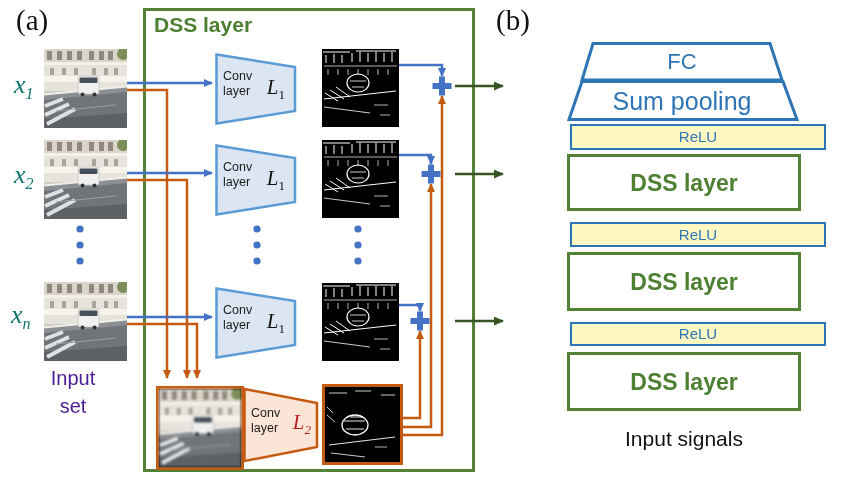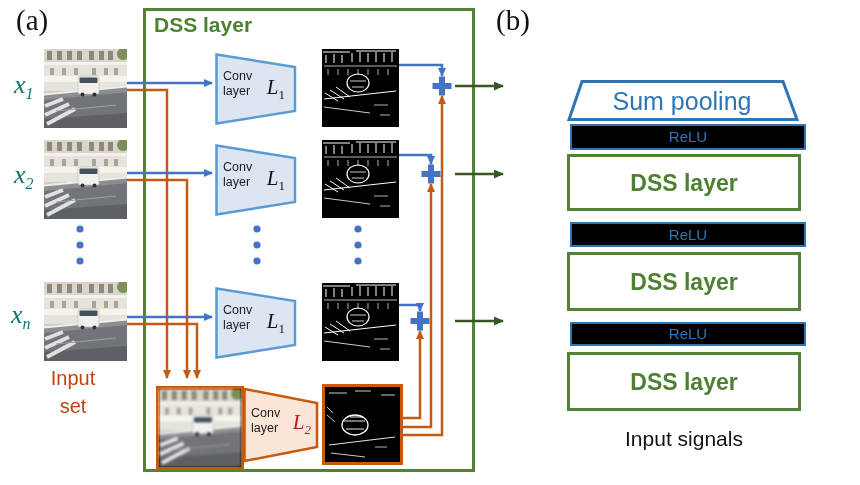--- a/index.html
+++ b/index.html
@@ -8,37 +8,37 @@
   .abs{position:absolute;}
   .panel-label{font-family:"Liberation Serif",serif;font-size:29px;color:#111;}
   
   #dss-box{left:143px;top:8px;width:332px;height:464px;border:3.5px solid #538135;box-sizing:border-box;}
   #dss-box-title{left:8px;top:2px;font-weight:bold;font-size:21px;color:#4e8032;}
   
   .photo{width:83px;height:79px;}
   .photo svg{display:block;width:100%;height:100%;}
   .mathlabel{font-family:"Liberation Serif",serif;font-style:italic;font-size:26px;color:#0f766e;}
   .mathlabel sub{font-size:16px;}
-  #caption-a{left:26px;top:364px;width:94px;text-align:center;font-size:20px;line-height:28px;color:#c2410c;}
+  #caption-a{left:26px;top:364px;width:94px;text-align:center;font-size:20px;line-height:28px;color:#4c1d95;}
   
   .trap{pointer-events:none;}
   .trap svg{display:block;}
   .conv-words{position:absolute;left:8px;top:16px;font-size:12.5px;line-height:15px;color:#1c1c1c;}
   .conv-sym{position:absolute;right:12px;top:22px;font-family:"Liberation Serif",serif;font-style:italic;font-size:21px;color:#111;}
   .conv-sym sub{font-size:13px;font-style:normal;font-family:"Liberation Serif",serif;}
   .conv2-words{position:absolute;left:8px;top:20px;font-size:12.5px;line-height:15px;color:#1c1c1c;}
   .conv2-sym{position:absolute;right:8px;top:24px;font-family:"Liberation Serif",serif;font-style:italic;font-size:21px;color:#b91c1c;}
   .conv2-sym sub{font-size:13px;}
   
   .edgeimg{width:77px;height:78px;}
   .edgeimg svg{display:block;width:100%;height:100%;}
   .orange-frame{border:3px solid #C55A11;box-sizing:content-box;background:#000;}
   
-  .relu-box{left:570px;width:236px;border:2.5px solid #2E75B6;box-sizing:border-box;
-            text-align:center;color:#2E75B6;font-size:15px;background:#000000;}
+  .relu-box{left:570px;width:256px;border:2.5px solid #2E75B6;box-sizing:border-box;
+            text-align:center;color:#2E75B6;font-size:15px;background:#fef9c3;}
   .dss-b-box{left:567px;width:234px;border:3px solid #538135;box-sizing:border-box;
              text-align:center;color:#4e8032;font-weight:bold;font-size:23px;background:#fff;}
   .trap-b-text{text-align:center;color:#2E75B6;}
   #caption-b{left:567px;top:427px;width:234px;text-align:center;font-size:21px;color:#111;}
   #connectors{left:0;top:0;width:860px;height:485px;pointer-events:none;}
 </style>
 </head>
 <body>
 
 <div id="canvas">
@@ -286,20 +286,26 @@
         <circle cx="257" cy="245" r="3.6"></circle>
         <circle cx="257" cy="261" r="3.6"></circle>
       <circle cx="358" cy="229" r="3.6"></circle>
         <circle cx="358" cy="245" r="3.6"></circle>
         <circle cx="358" cy="261" r="3.6"></circle>
     </g>
   </svg>
 
   <div class="abs panel-label" style="left:496px;top:4px">(b)</div>
 
+  <div class="abs trap" style="left:576px;top:42px;width:212px;height:40px">
+    <svg width="212" height="40">
+        <polygon points="17,1.5 194,1.5 206,38 6,38" fill="#fff" stroke="#2E75B6" stroke-width="3"></polygon>
+      </svg>
+    <div class="abs trap-b-text" style="left:0;top:0;width:212px;line-height:40px;font-size:22px">FC</div>
+  </div>
 
   <div class="abs trap" style="left:564px;top:80px;width:236px;height:42px">
     <svg width="236" height="42">
         <polygon points="18,1.5 219,1.5 233,39.5 5,39.5" fill="#fff" stroke="#2E75B6" stroke-width="3"></polygon>
       </svg>
     <div class="abs trap-b-text" style="left:0;top:0;width:236px;line-height:42px;font-size:25px">Sum pooling</div>
   </div>
 
   <div class="abs relu-box" style="top:124px;height:26px;line-height:22px">ReLU</div>
   <div class="abs dss-b-box" style="top:154px;height:57px;line-height:52px">DSS layer</div>

